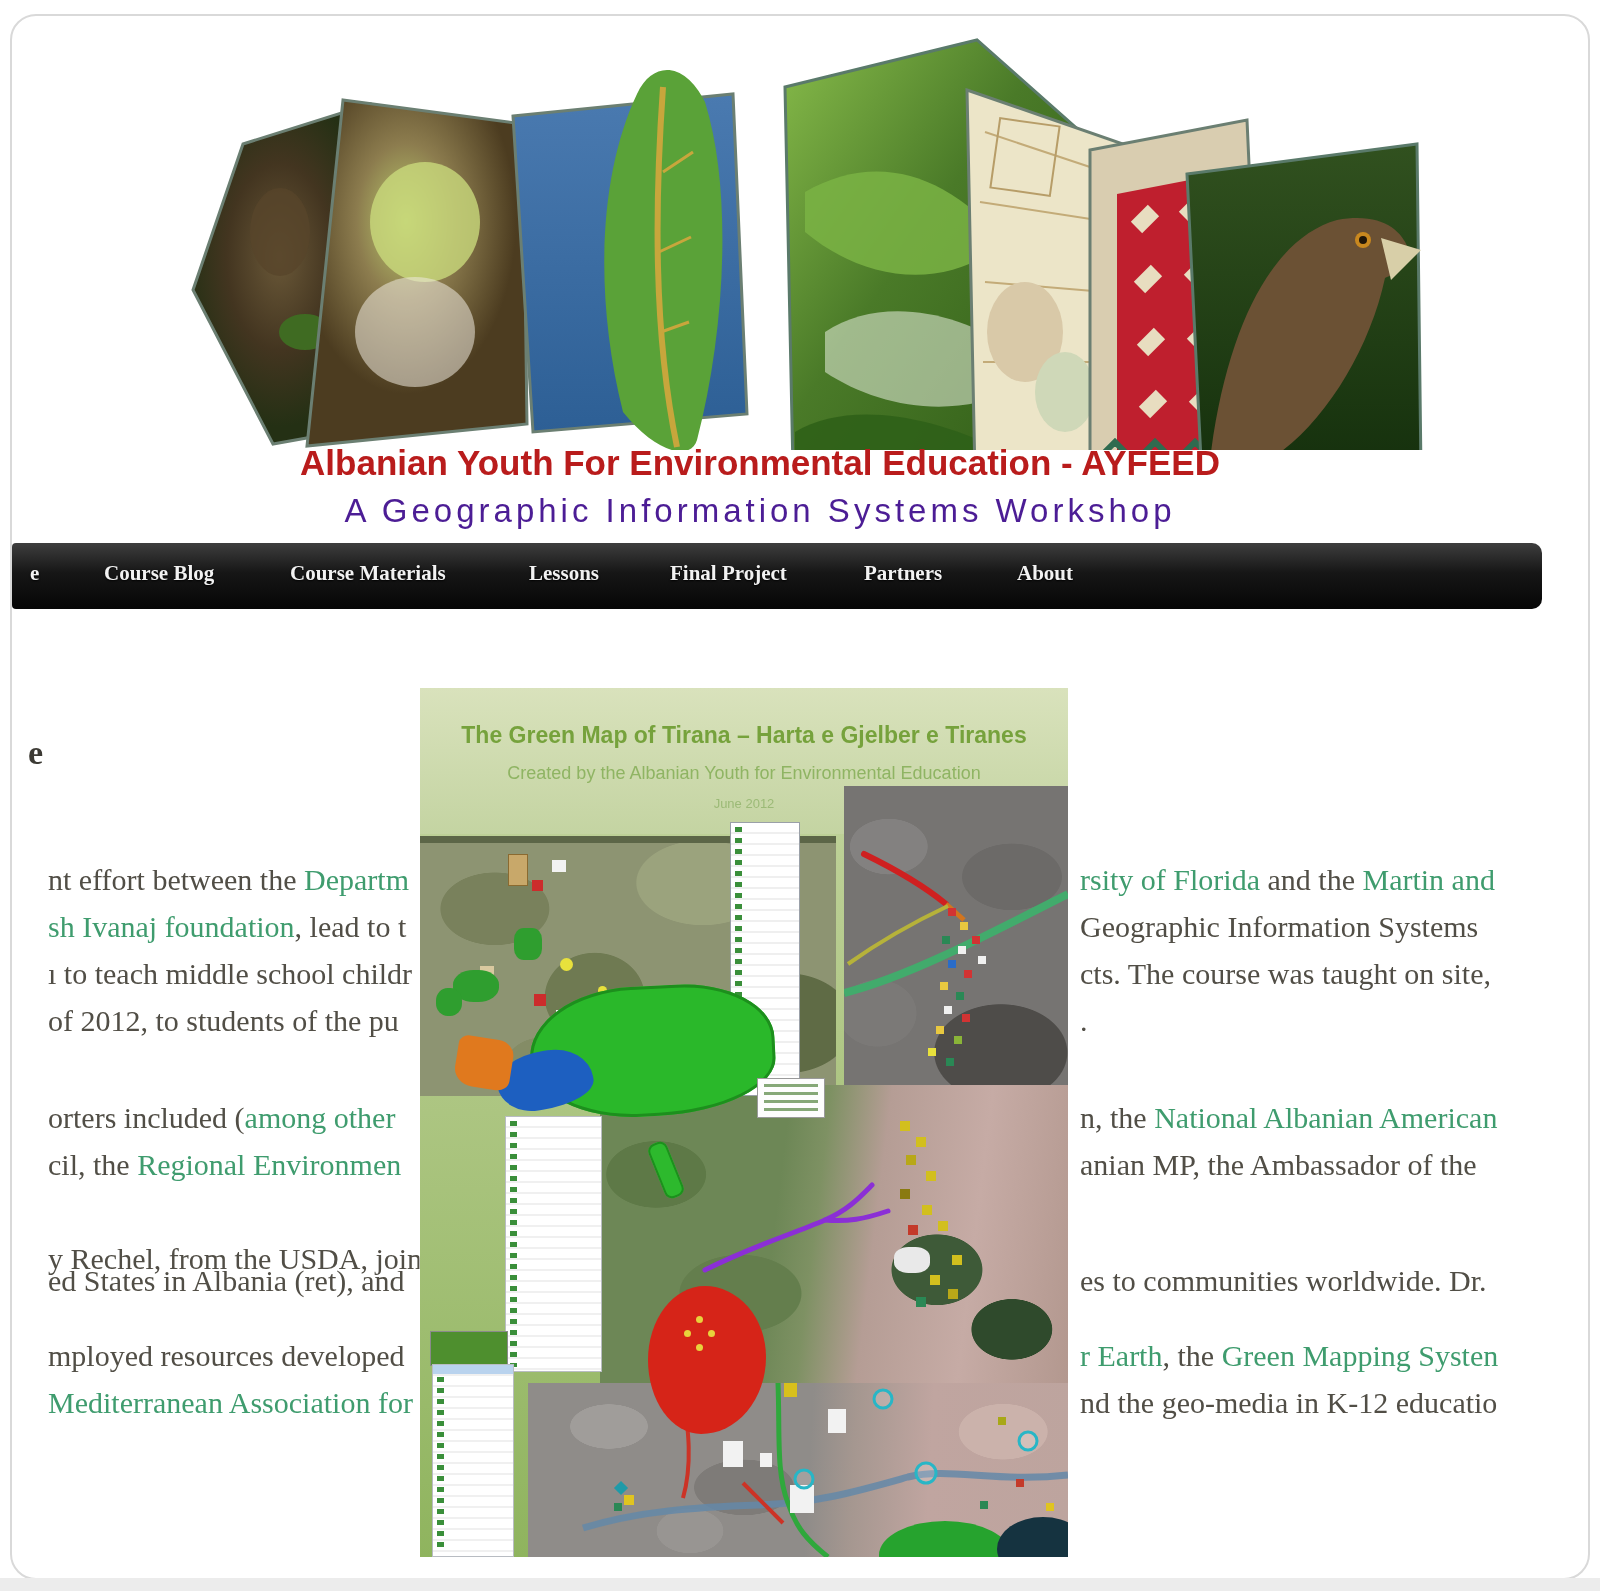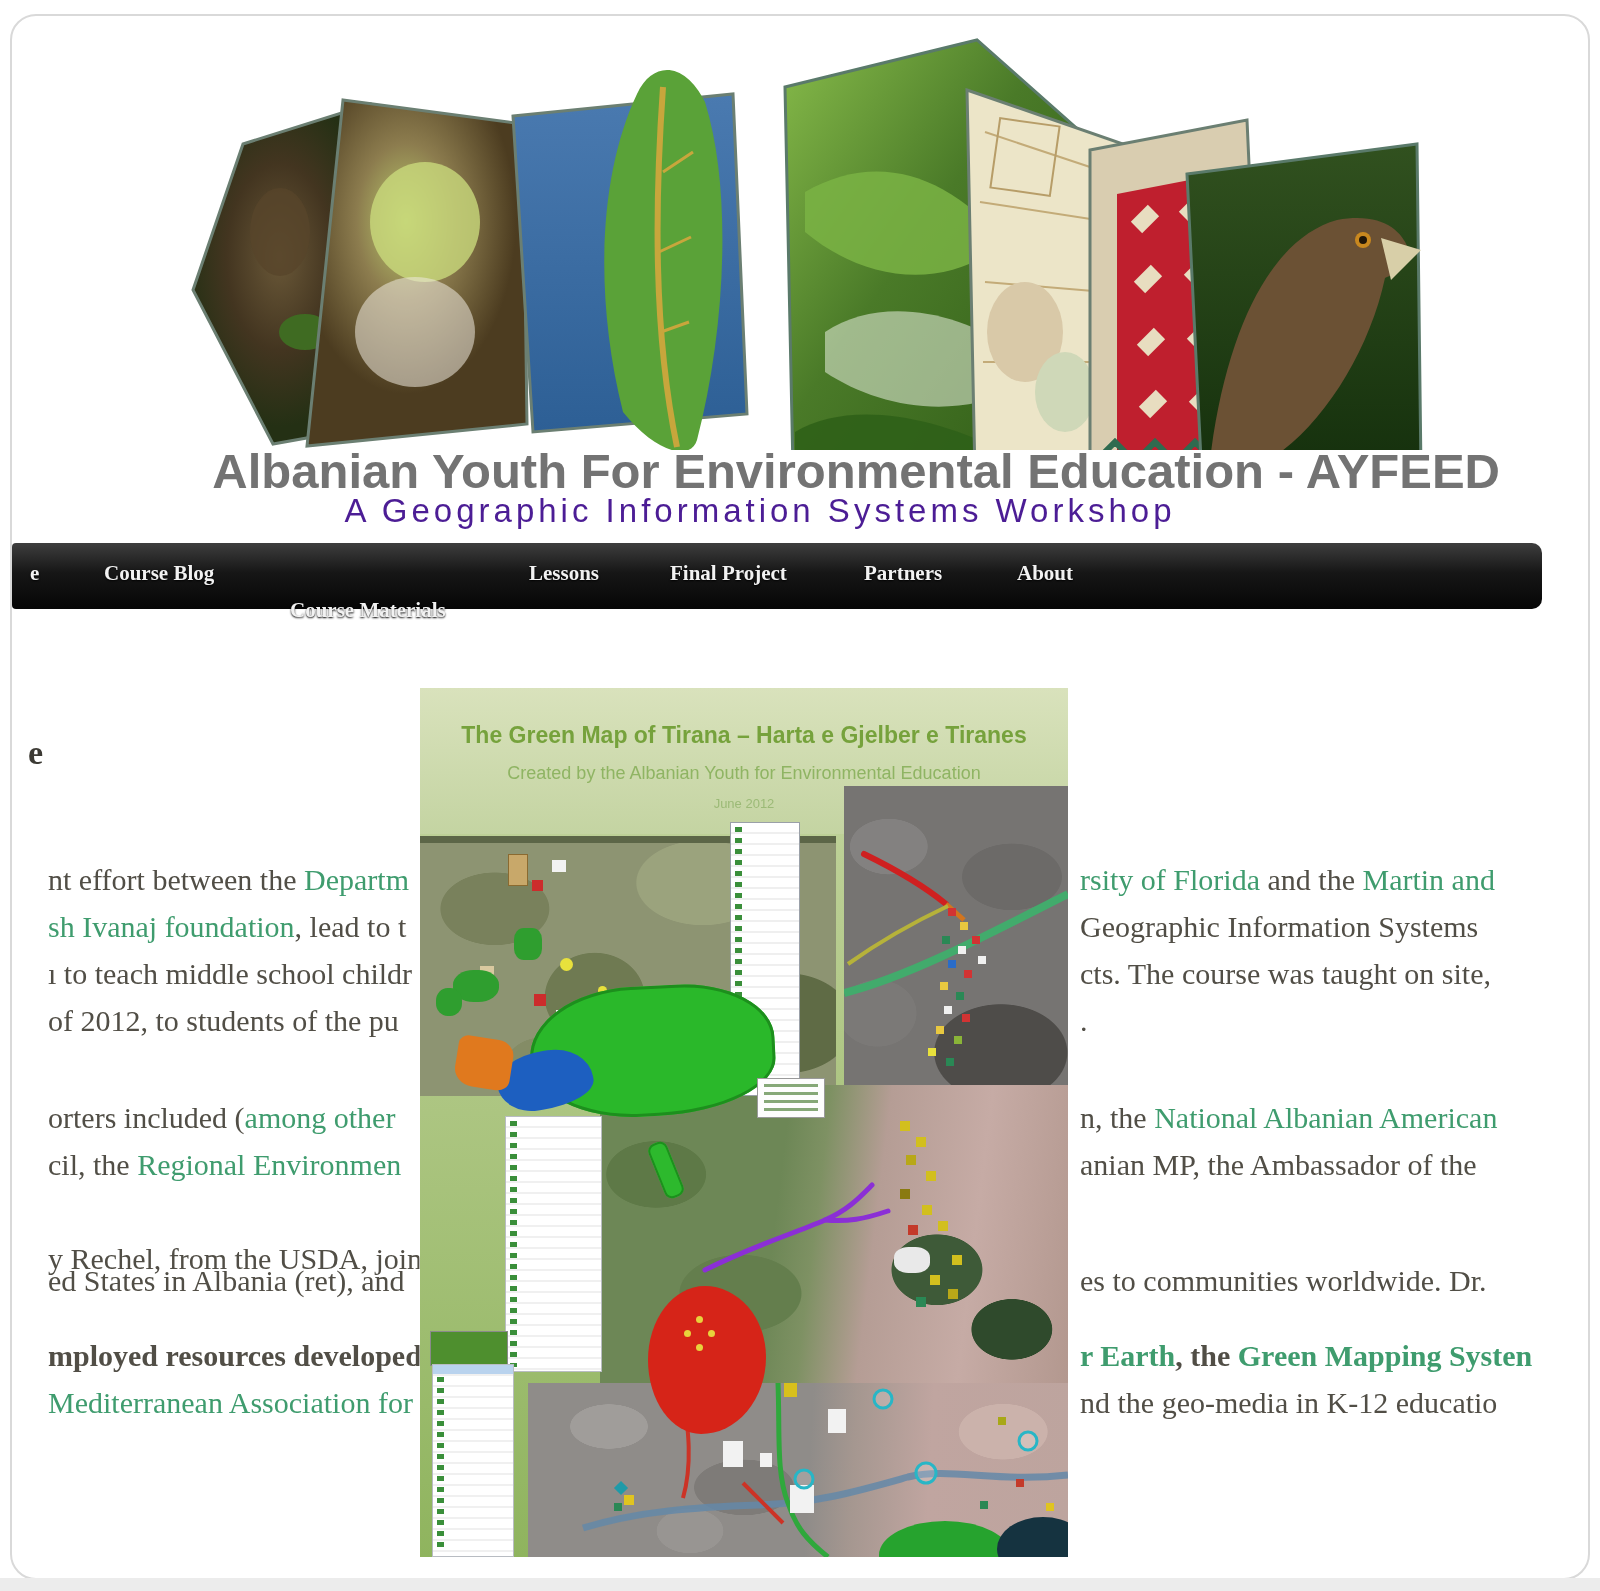--- a/index.html
+++ b/index.html
@@ -4,36 +4,36 @@
 <style>
   html,body{margin:0;padding:0;background:#f4f4f4;}
   .stage{position:relative;width:1600px;height:1591px;background:#ffffff;overflow:hidden;
          font-family:"Liberation Serif",serif;}
   .card{position:absolute;left:10px;top:14px;width:1576px;height:1562px;background:#fff;
         border:2px solid #d9d9d9;border-radius:26px;}
   .below-strip{position:absolute;left:0;top:1578px;width:1600px;height:13px;background:#ececec;}
 
   
   .banner{position:absolute;left:185px;top:32px;width:1240px;height:418px;}
-  .site-title{position:absolute;left:20px;top:443px;width:1480px;text-align:right;
-              font-family:"Liberation Sans",sans-serif;font-weight:bold;font-size:49px;
-              color:#737373;letter-spacing:0px;}
+  .site-title{position:absolute;left:20px;top:443px;width:1480px;text-align:center;
+              font-family:"Liberation Sans",sans-serif;font-weight:bold;font-size:35px;
+              color:#b91c1c;letter-spacing:0px;}
   .site-subtitle{position:absolute;left:20px;top:492px;width:1480px;text-align:center;
               font-family:"Liberation Sans",sans-serif;font-size:33px;color:#4c1d95;
               letter-spacing:4px;}
 
   
   .nav{position:absolute;left:12px;top:543px;width:1530px;height:66px;
        background:linear-gradient(180deg,#3e3e3e 0%,#161616 45%,#060606 100%);
        border-radius:4px 10px 10px 4px;}
   .nav span{position:absolute;top:18px;color:#f2f2f2;font-family:"Liberation Serif",serif;
        font-weight:bold;font-size:21px;text-shadow:0 1px 2px #000;cursor:pointer;white-space:nowrap;}
   .nav span:nth-child(1){left:18px;}
   .nav span:nth-child(2){left:92px;}
-  .nav span:nth-child(3){left:278px;margin-top:37px;}
+  .nav span:nth-child(3){left:278px;}
   .nav span:nth-child(4){left:517px;}
   .nav span:nth-child(5){left:658px;}
   .nav span:nth-child(6){left:852px;}
   .nav span:nth-child(7){left:1005px;}
 
   
   .heading-frag{position:absolute;left:28px;top:734px;font-weight:bold;font-size:34px;color:#3c3a34;z-index:1;}
   .tline{position:absolute;height:40px;font-size:30px;color:#514e46;white-space:nowrap;z-index:1;}
   .tline .lft{position:absolute;left:28px;top:0;margin-left:20px;}
   .tline .rgt{position:absolute;left:1080px;top:0;}
@@ -235,21 +235,21 @@
         <span class="rgt"><span>anian MP, the Ambassador of the</span></span>
       </div>
       <div class="tline" style="top: 1264px; left: 0px; width: 1600px;">
         <span class="lft"><span>ed States in Albania (ret), and</span></span>
         <span class="rgt"><span>es to communities worldwide. Dr.</span></span>
       </div>
       <div class="tline" style="top: 1242px; left: 0px; width: 1448px;">
         <span class="lft"><span>y Rechel, from the USDA, join</span></span>
         <span class="rgt"></span>
       </div>
-      <div class="tline" style="top: 1339px; left: 0px; width: 1600px; font-weight: bold;">
+      <div class="tline" style="top: 1339px; left: 0px; width: 1600px;">
         <span class="lft"><span>mployed resources developed</span></span>
         <span class="rgt"><a>r Earth</a><span>, the </span><a>Green Mapping Systen</a></span>
       </div>
       <div class="tline" style="top: 1386px; left: 0px; width: 1600px;">
         <span class="lft"><a>Mediterranean Association for</a></span>
         <span class="rgt"><span>nd the geo-media in K-12 educatio</span></span>
       </div>
     </div>
 
   <div class="poster">

